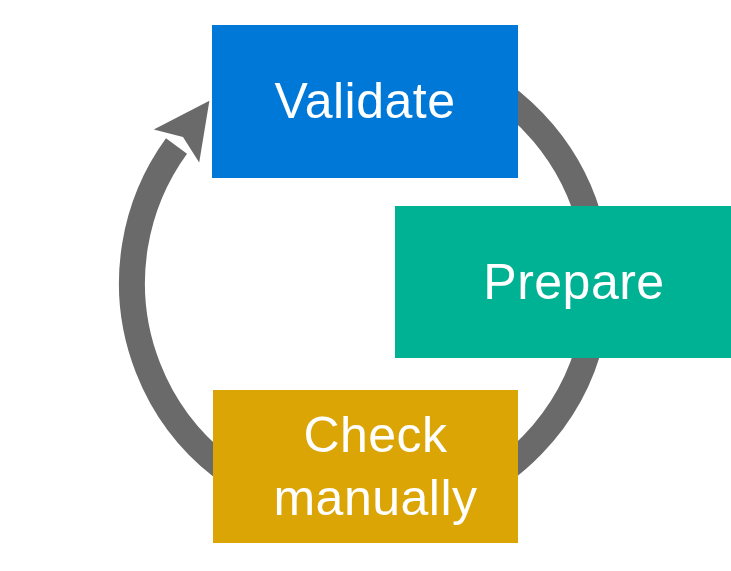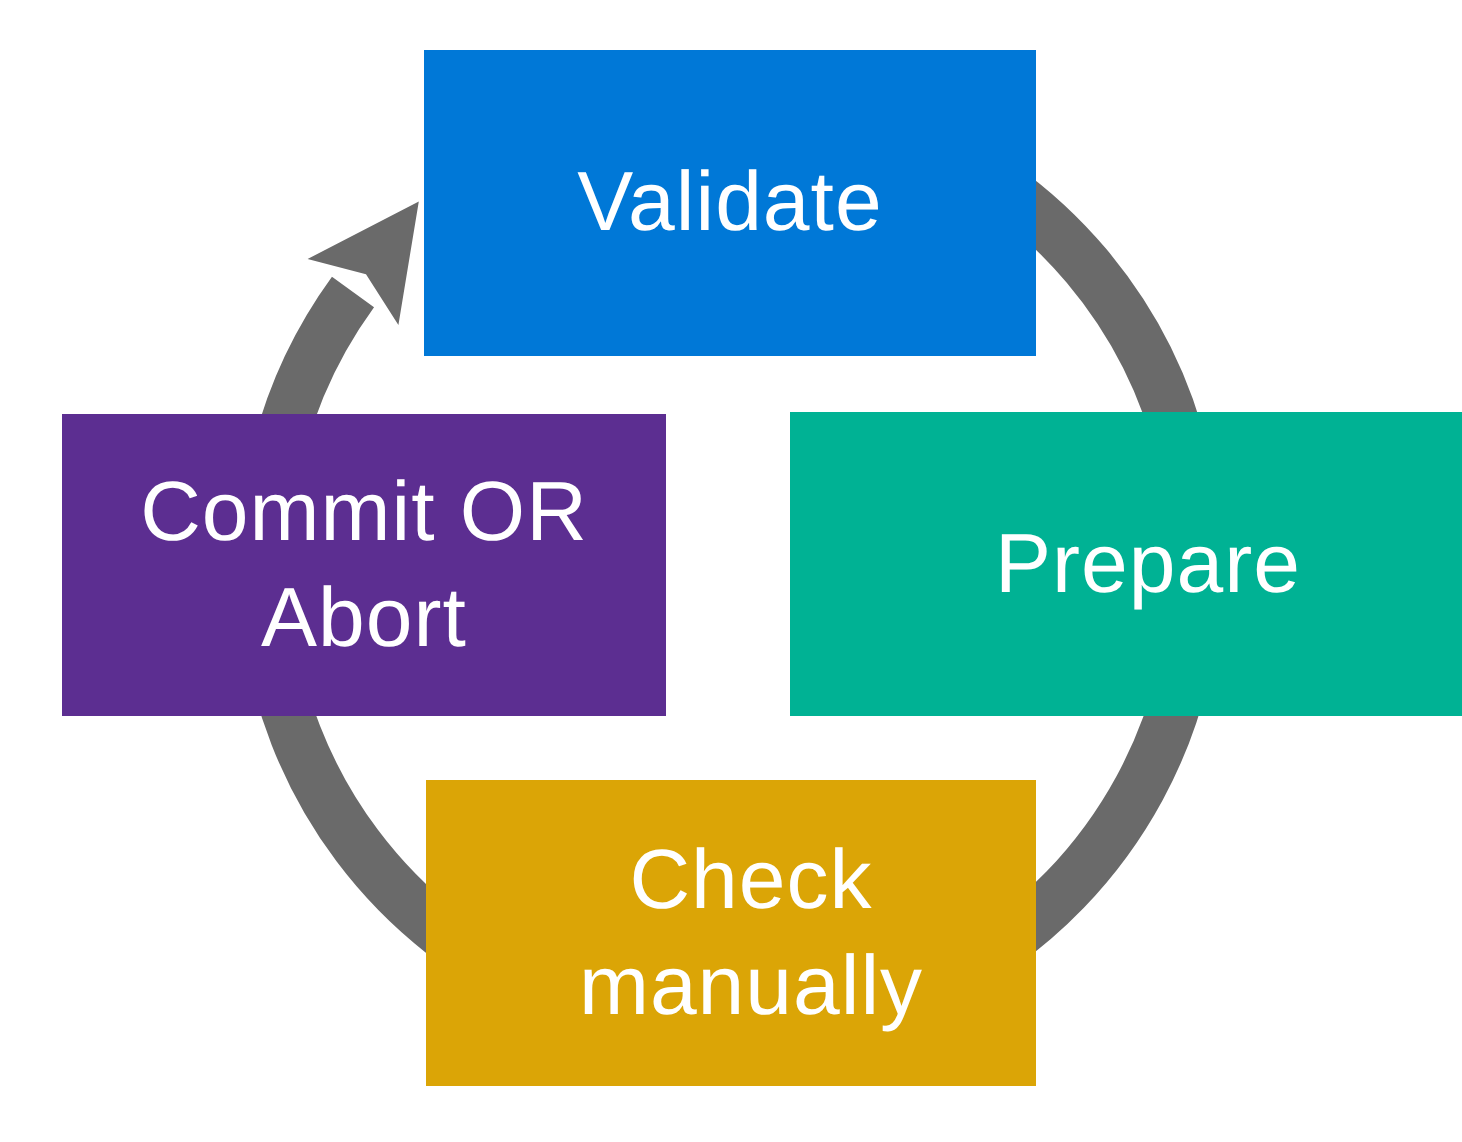--- a/index.html
+++ b/index.html
@@ -24,21 +24,21 @@
   .node {
     position: absolute;
     z-index: 1;
     display: flex;
     align-items: center;
     justify-content: center;
     text-align: center;
     box-sizing: border-box;
     padding: 0 24px;
     color: #ffffff;
-    font-size: 42px;
+    font-size: 50px;
     line-height: 1.25;
     font-weight: 400;
     letter-spacing: 0.5px;
   }
   .node-validate { left: 212px; top: 25px;  width: 306px; height: 153px; }
   .node-prepare  { left: 395px; top: 206px; width: 358px; height: 152px; }
   .node-check    { left: 213px; top: 390px; width: 305px; height: 153px; }
   .node-commit   { left: 31px;  top: 207px; width: 302px; height: 151px; }
 </style>
 </head>
@@ -58,17 +58,14 @@
   </div>
 
   <div class="node node-prepare" style="background-color: rgb(0, 178, 148);">
     <span style="color: rgb(255, 255, 255);">Prepare</span>
   </div>
 
   <div class="node node-check" style="background-color: rgb(219, 165, 6); padding-left: 44px;">
     <span style="color: rgb(255, 255, 255);">Check manually</span>
   </div>
 
-  <div class="node node-commit" style="background-color: rgb(92, 46, 145);">
-    <span style="color: rgb(255, 255, 255);">Commit OR Abort</span>
-  </div>
 
 </div>
 
 </body></html>

